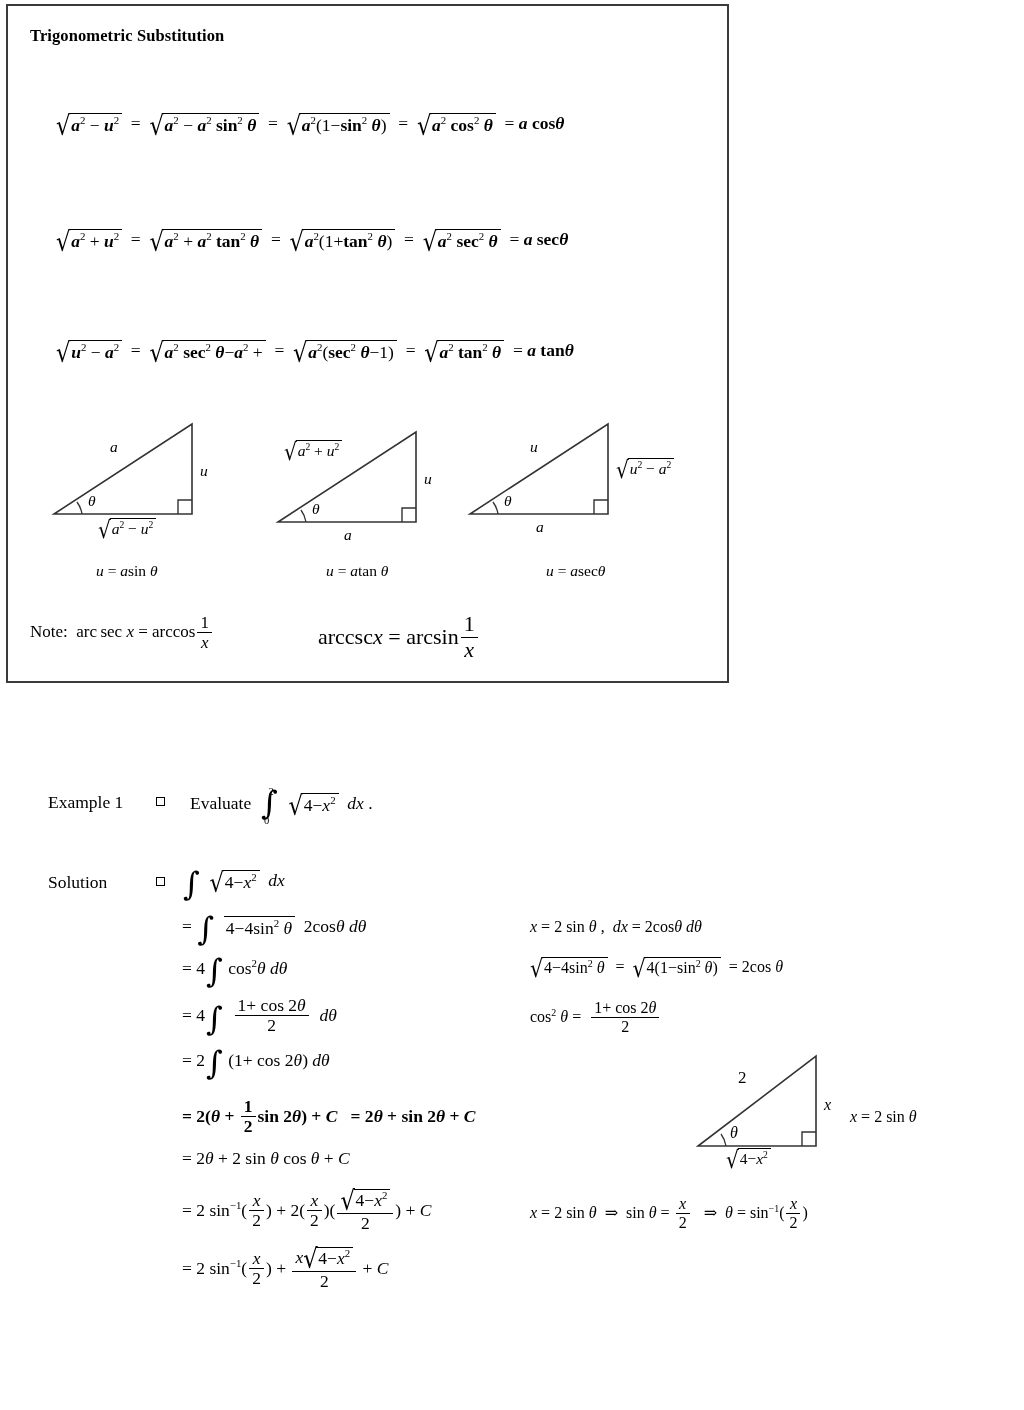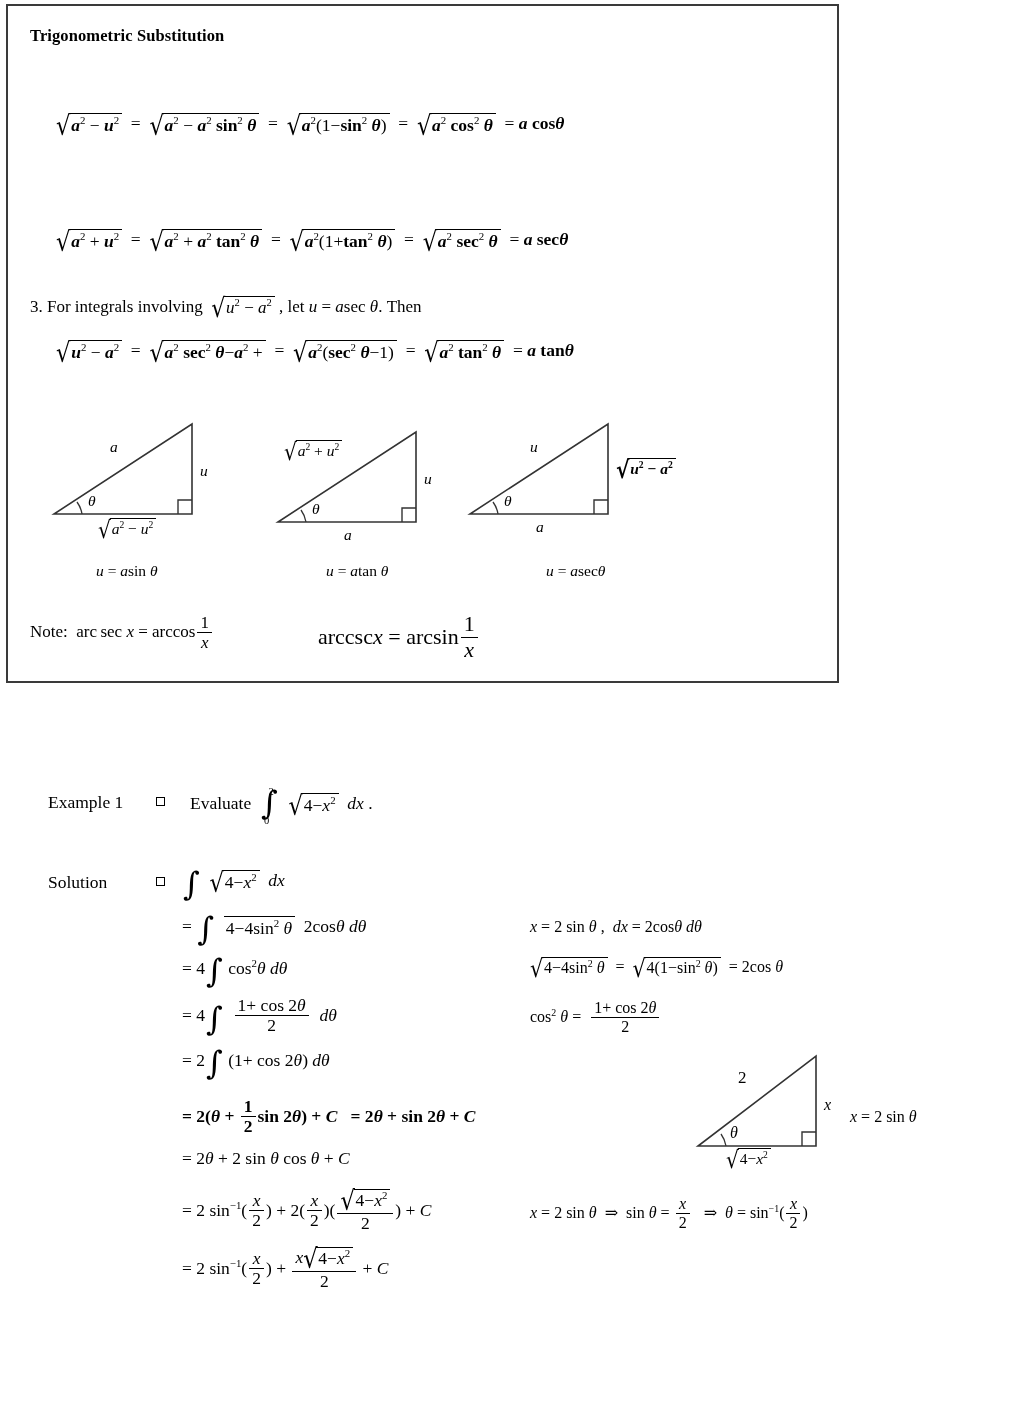--- a/index.html
+++ b/index.html
@@ -99,21 +99,21 @@
     left: 0.30em;
     font-size: 0.60em;
     font-style: normal;
   }
 
   
   #ref-box {
     position: absolute;
     left: 6px;
     top: 4px;
-    width: 833px;
+    width: 723px;
     height: 679px;
     border: 2.2px solid #3a3a3a;
     box-sizing: border-box;
     background: #fff;
   }
   #box-title {
     position: absolute;
     left: 22px;
     top: 20px;
     font-weight: bold;
@@ -210,25 +210,20 @@
     <span class="sqrt"><span class="rad">√</span><span class="rand"><span class="mb">a</span><span class="sup">2</span>&nbsp;+&nbsp;<span class="mb">u</span><span class="sup">2</span></span></span>
     &nbsp;=&nbsp;
     <span class="sqrt"><span class="rad">√</span><span class="rand"><span class="mb">a</span><span class="sup">2</span>&nbsp;+&nbsp;<span class="mb">a</span><span class="sup">2</span>&nbsp;<span class="mbu">tan</span><span class="sup">2</span>&nbsp;<span class="mb">θ</span></span></span>
     &nbsp;=&nbsp;
     <span class="sqrt"><span class="rad">√</span><span class="rand"><span class="mb">a</span><span class="sup">2</span>(1+<span class="mbu">tan</span><span class="sup">2</span>&nbsp;<span class="mb">θ</span>)</span></span>
     &nbsp;=&nbsp;
     <span class="sqrt"><span class="rad">√</span><span class="rand"><span class="mb">a</span><span class="sup">2</span>&nbsp;<span class="mbu">sec</span><span class="sup">2</span>&nbsp;<span class="mb">θ</span></span></span>
     &nbsp;=&nbsp;<span class="mb">a</span>&nbsp;<span class="mbu">sec</span><span class="mb">θ</span>
   </div>
 
-  <div class="rule-lead" style="left:22px; top:290px;">
-    3. For integrals involving&nbsp;
-    <span class="sqrt"><span class="rad">√</span><span class="rand"><span class="mi">u</span><span class="sup">2</span>&nbsp;−&nbsp;<span class="mi">a</span><span class="sup">2</span></span></span>
-    , let&nbsp;<span class="mi">u</span> = <span class="mi">a</span><span class="up">sec</span>&nbsp;<span class="mi">θ</span>. Then
-  </div>
 
   <div class="rule-eq" style="left:48px; top:334px;">
     <span class="sqrt"><span class="rad">√</span><span class="rand"><span class="mb">u</span><span class="sup">2</span>&nbsp;−&nbsp;<span class="mb">a</span><span class="sup">2</span></span></span>
     &nbsp;=&nbsp;
     <span class="sqrt"><span class="rad">√</span><span class="rand"><span class="mb">a</span><span class="sup">2</span>&nbsp;<span class="mbu">sec</span><span class="sup">2</span>&nbsp;<span class="mb">θ</span>−<span class="mb">a</span><span class="sup">2</span>&nbsp;+</span></span>
     &nbsp;=&nbsp;
     <span class="sqrt"><span class="rad">√</span><span class="rand"><span class="mb">a</span><span class="sup">2</span>(<span class="mbu">sec</span><span class="sup">2</span>&nbsp;<span class="mb">θ</span>−1)</span></span>
     &nbsp;=&nbsp;
     <span class="sqrt"><span class="rad">√</span><span class="rand"><span class="mb">a</span><span class="sup">2</span>&nbsp;<span class="mbu">tan</span><span class="sup">2</span>&nbsp;<span class="mb">θ</span></span></span>
     &nbsp;=&nbsp;<span class="mb">a</span>&nbsp;<span class="mbu">tan</span><span class="mb">θ</span>
@@ -268,21 +263,21 @@
     <span class="mi">u</span> = <span class="mi">a</span><span class="up">tan</span>&nbsp;<span class="mi">θ</span>
   </div>
 
   <div class="tri-fig" style="left:456px; top:408px;">
     <svg width="220" height="110" viewBox="0 0 220 110">
       <polygon points="6,100 144,100 144,10" fill="none" stroke="#333" stroke-width="1.6"></polygon>
       <polyline points="130,100 130,86 144,86" fill="none" stroke="#333" stroke-width="1.4"></polyline>
       <path d="M 34 100 A 28 28 0 0 0 29 88" fill="none" stroke="#333" stroke-width="1.3"></path>
     </svg>
     <div class="tri-lbl" style="left:66px; top:24px; font-style:italic;">u</div>
-    <div class="tri-lbl" style="left:152px; top:44px;font-weight:bold;">
+    <div class="tri-lbl" style="left:152px; top:44px;">
       <span class="sqrt"><span class="rad">√</span><span class="rand"><span class="mi">u</span><span class="sup">2</span>&nbsp;−&nbsp;<span class="mi">a</span><span class="sup">2</span></span></span>
     </div>
     <div class="tri-lbl" style="left:40px; top:78px; font-style:italic;">θ</div>
     <div class="tri-lbl" style="left:72px; top:104px; font-style:italic;">a</div>
   </div>
   <div class="tri-cap" style="left:538px; top:556px;">
     <span class="mi">u</span> = <span class="mi">a</span><span class="up">sec</span><span class="mi">θ</span>
   </div>
 
   <div id="note-line">

